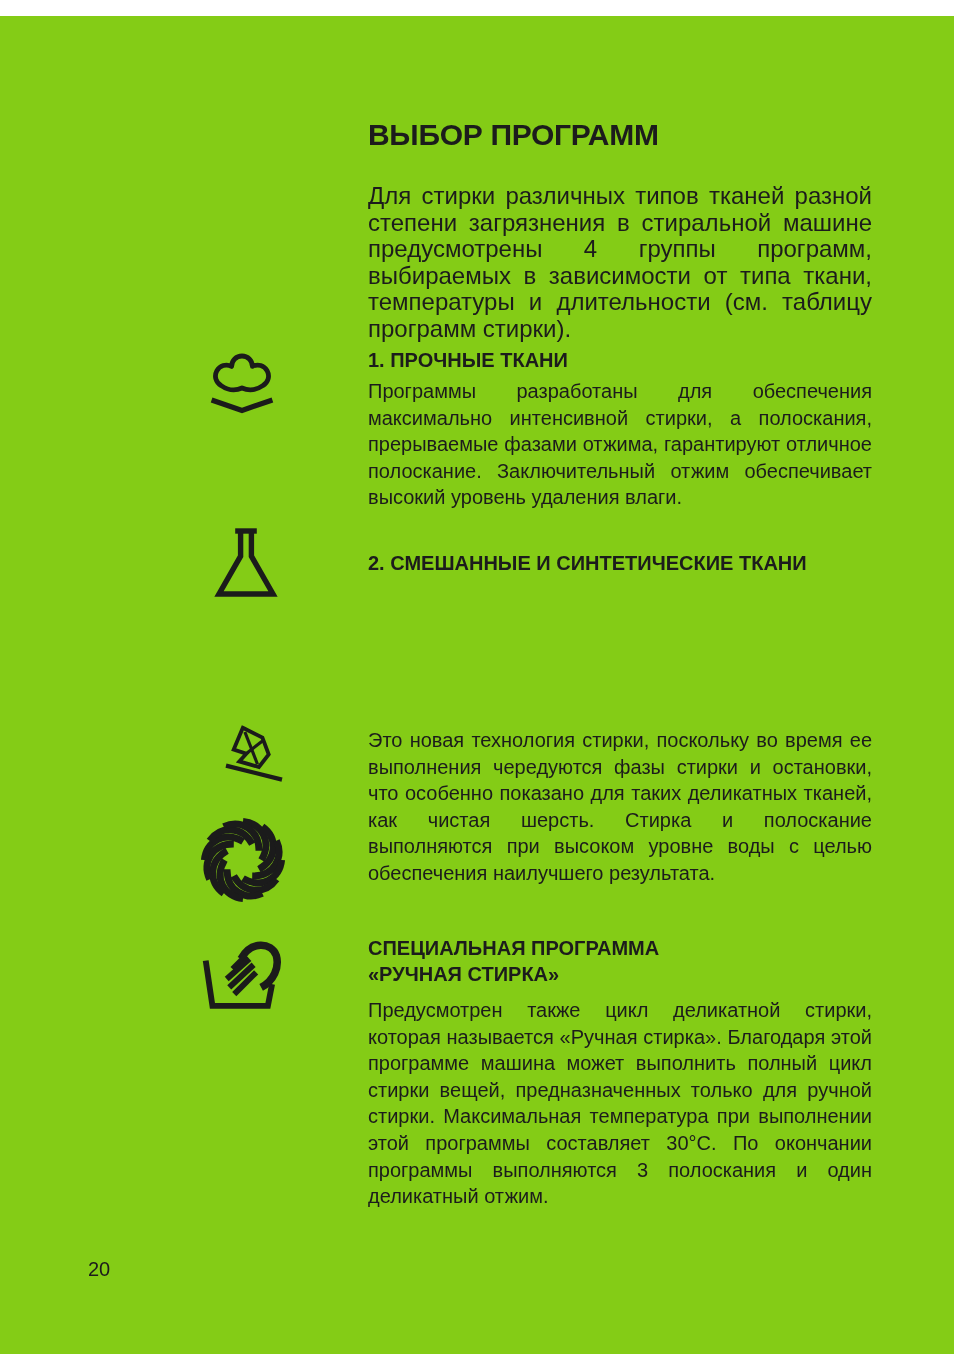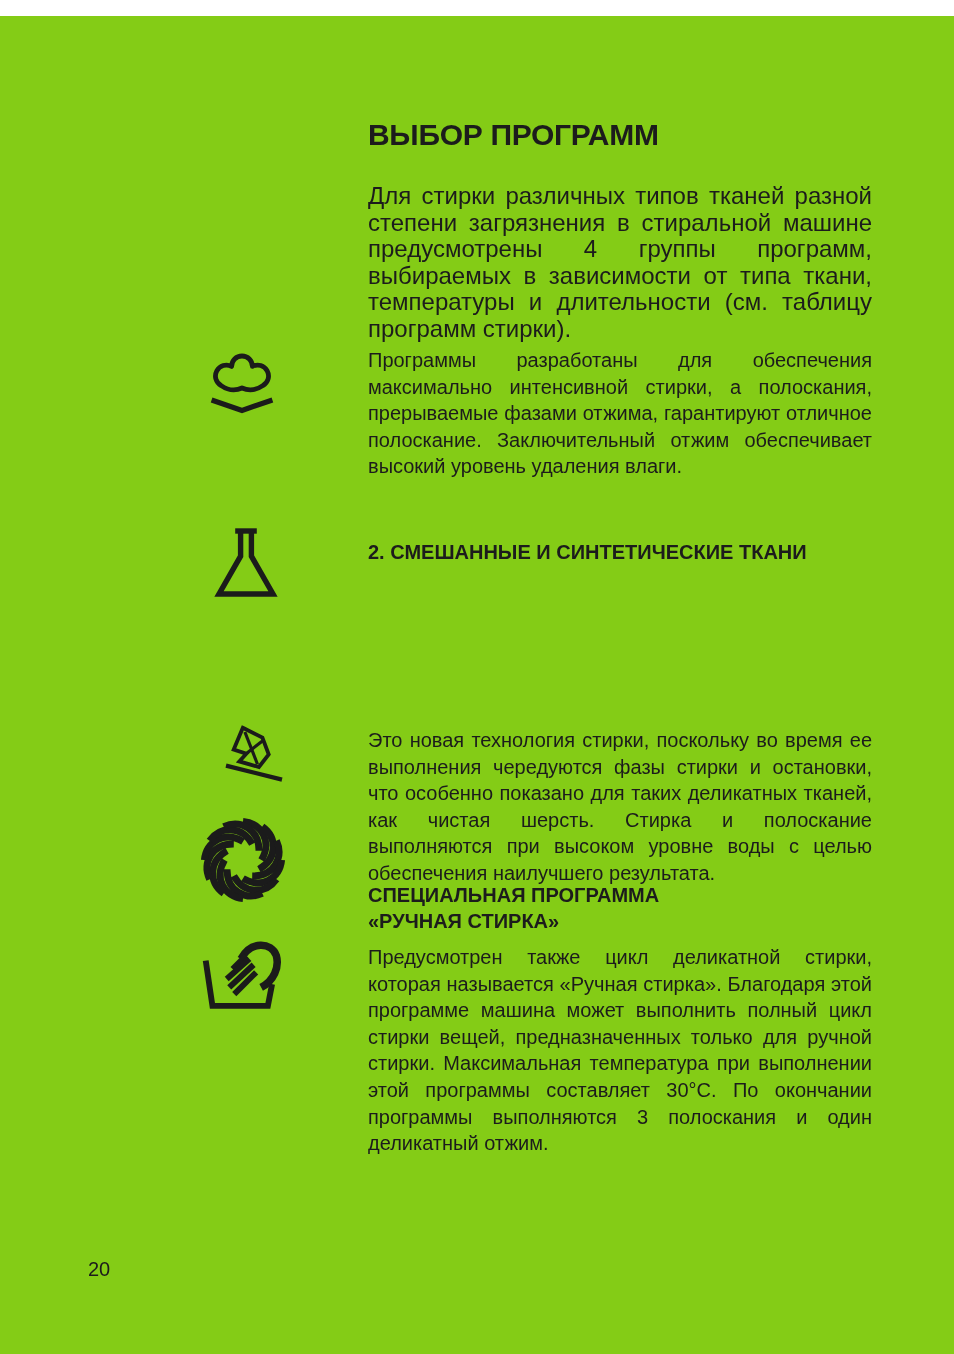--- a/index.html
+++ b/index.html
@@ -50,30 +50,31 @@
 
   <p class="intro">Для стирки различных типов тканей разной степени загрязнения в стиральной машине предусмотрены 4 группы программ, выбираемых в зависимости от типа ткани, температуры и длительности (см. таблицу программ стирки).</p>
 
   <span class="icon" style="left:198px;top:328px;">
     <svg width="88" height="80" viewBox="0 0 100 100" aria-hidden="true">
       <path d="M 24 52 A 13 13 0 0 1 37 28 A 13 13 0 0 1 63 28 A 13 13 0 0 1 76 52 Q 63 61 50 55 Q 37 61 24 52 Z" stroke-width="6" stroke-linejoin="round"></path>
       <path d="M 12 70 L 50 83 L 88 70" stroke-width="6.5" stroke-linejoin="miter"></path>
     </svg>
   </span>
   <section class="sec" style="top:331px;">
+    <h2>1. ПРОЧНЫЕ ТКАНИ</h2>
     <p>Программы разработаны для обеспечения максимально интенсивной стирки, а полоскания, прерываемые фазами отжима, гарантируют отличное полоскание. Заключительный отжим обеспечивает высокий уровень удаления влаги.</p>
   </section>
 
   <span class="icon" style="left:201px;top:506px;">
     <svg width="90" height="90" viewBox="0 0 100 100" aria-hidden="true">
       <path d="M 38 10 L 62 10" stroke-width="6"></path>
       <path d="M 44 10 L 44 38 L 20 80 L 80 80 L 56 38 L 56 10" stroke-width="6" stroke-linejoin="miter"></path>
     </svg>
   </span>
-  <section class="sec" style="top:523px;">
+  <section class="sec" style="top:534px;">
     <h2>2. СМЕШАННЫЕ И СИНТЕТИЧЕСКИЕ ТКАНИ</h2>
   </section>
 
   <span class="icon" style="left:219px;top:702px;">
     <svg width="70" height="70" viewBox="0 0 100 100" aria-hidden="true">
       <path d="M 34 14 L 62 28 L 71 52 L 57 70 L 29 62 L 39 51 L 21 45 Z" stroke-width="5.5" stroke-linejoin="miter"></path>
       <path d="M 37 20 L 55 66" stroke-width="4.5"></path>
       <path d="M 40 50 L 62 33" stroke-width="4.5"></path>
       <path d="M 10 68 L 90 88" stroke-width="6"></path>
     </svg>
@@ -103,21 +104,21 @@
   <span class="icon" style="left:199px;top:916px;">
     <svg width="84" height="84" viewBox="0 0 100 100" aria-hidden="true">
       <path d="M 8 34 L 16 88 L 82 88 L 87 62" stroke-width="7" stroke-linejoin="miter"></path>
       <path d="M 50 32 C 62 10 86 12 92 28 C 96 42 89 58 74 66" stroke-width="9"></path>
       <path d="M 40 44 L 56 28" stroke-width="7"></path>
       <path d="M 33 56 L 60 32" stroke-width="7"></path>
       <path d="M 36 66 L 65 39" stroke-width="7"></path>
       <path d="M 42 74 L 68 48" stroke-width="7"></path>
     </svg>
   </span>
-  <section class="sec sp" style="top:866px;">
+  <section class="sec sp" style="top:919px;">
     <h2>СПЕЦИАЛЬНАЯ ПРОГРАММА
 «РУЧНАЯ СТИРКА»</h2>
     <p>Предусмотрен также цикл деликатной стирки, которая называется «Ручная стирка». Благодаря этой программе машина может выполнить полный цикл стирки вещей, предназначенных только для ручной стирки. Максимальная температура при выполнении этой программы составляет 30°С. По окончании программы выполняются 3 полоскания и один деликатный отжим.</p>
   </section>
 
   <div class="page-number">20</div>
 
 </div>
 
 </body></html>

